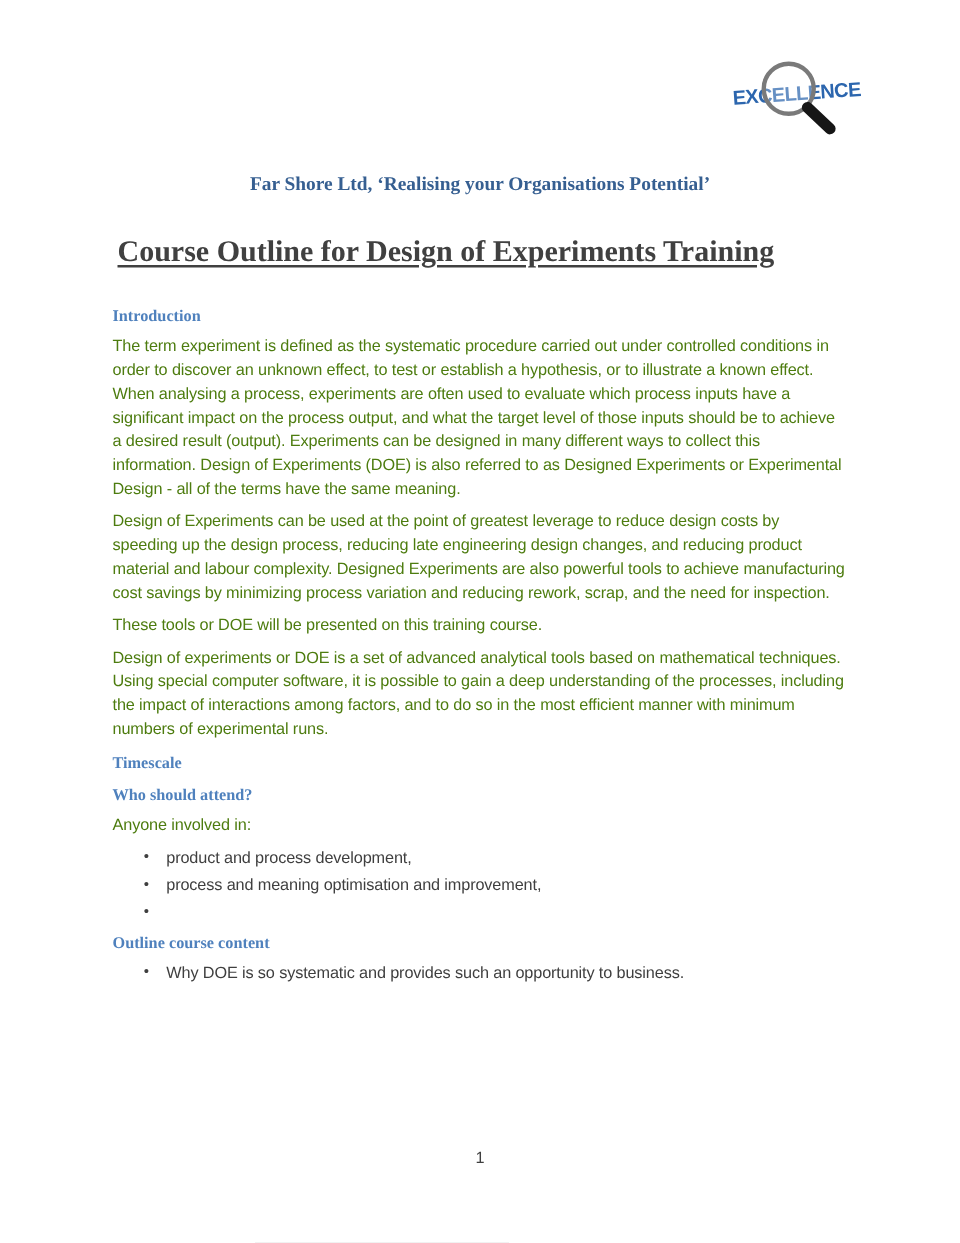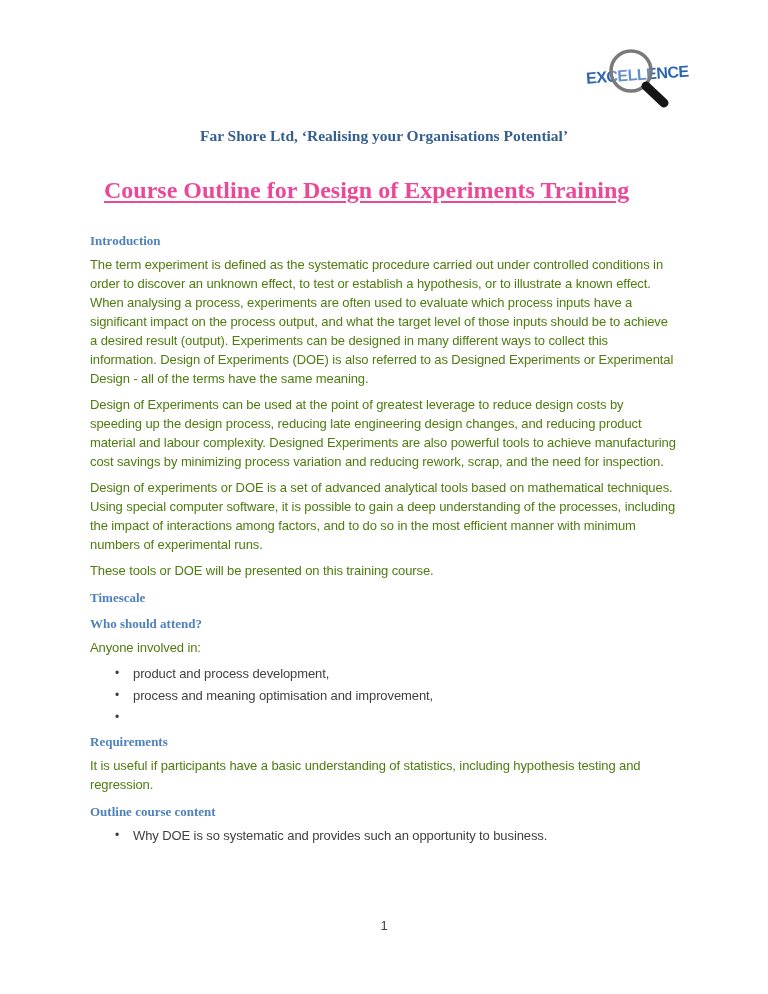--- a/index.html
+++ b/index.html
@@ -4,45 +4,45 @@
 <style>
   html,body { margin:0; padding:0; background:#e8e8e8; }
   .page {
     position:relative;
     width:768px; height:994px;
     margin:0 auto;
     background:#ffffff;
     overflow:hidden;
     font-family:"Liberation Sans", sans-serif;
   }
-  .content { padding:0 90px; }
+  .content { padding:12px 90px; }
 
   
   .logo {
     position:absolute; top:40px; right:72px;
     width:112px; height:72px;
   }
 
   
   .tagline {
     margin:0; padding-top:126px;
     text-align:center;
     font-family:"Liberation Serif", serif;
     font-weight:bold;
     font-size:15.5px; line-height:20px;
     color:#365f91;
   }
 
   
   .doc-title {
-    margin:28px 0 0 14px;
+    margin:28px 0 0 4px;
     font-family:"Liberation Serif", serif;
     font-weight:bold;
     font-size:24px; line-height:32px;
-    color:#ec4899;
+    color:#404040;
     text-decoration:underline;
     text-underline-offset:3px;
     text-decoration-thickness:2px;
   }
 
   
   h2.sec-heading {
     font-family:"Liberation Serif", serif;
     font-weight:bold;
     font-size:13px; line-height:22px;
@@ -99,22 +99,22 @@
   <div class="content">
 
     <p class="tagline">Far Shore Ltd, ‘Realising your Organisations Potential’</p>
 
     <h1 class="doc-title">Course Outline for Design of Experiments Training</h1>
 
     <section>
       <h2 class="sec-heading first">Introduction</h2>
       <p class="body-text">The term experiment is defined as the systematic procedure carried out under controlled conditions in order to discover an unknown effect, to test or establish a hypothesis, or to illustrate a known effect. When analysing a process, experiments are often used to evaluate which process inputs have a significant impact on the process output, and what the target level of those inputs should be to achieve a desired result (output). Experiments can be designed in many different ways to collect this information. Design of Experiments (DOE) is also referred to as Designed Experiments or Experimental Design - all of the terms have the same meaning.</p>
       <p class="body-text">Design of Experiments can be used at the point of greatest leverage to reduce design costs by speeding up the design process, reducing late engineering design changes, and reducing product material and labour complexity. Designed Experiments are also powerful tools to achieve manufacturing cost savings by minimizing process variation and reducing rework, scrap, and the need for inspection.</p>
+      <p class="body-text">These tools or DOE will be presented on this training course.</p>
       <p class="body-text">Design of experiments or DOE is a set of advanced analytical tools based on mathematical techniques. Using special computer software, it is possible to gain a deep understanding of the processes, including the impact of interactions among factors, and to do so in the most efficient manner with minimum numbers of experimental runs.</p>
-      <p class="body-text">These tools or DOE will be presented on this training course.</p>
     </section>
 
     <section>
       <h2 class="sec-heading">Timescale</h2>
     </section>
 
     <section>
       <h2 class="sec-heading">Who should attend?</h2>
       <p class="body-text">Anyone involved in:</p>
       <ul class="bullet-list">
@@ -125,24 +125,20 @@
         <li>
           <span class="bullet-marker">•</span>
           <span>process and meaning optimisation and improvement,</span>
         </li>
         <li>
           <span class="bullet-marker">•</span>
         </li>
       </ul>
     </section>
 
-    <section>
-      <h2 class="sec-heading">Requirements</h2>
-      <p class="body-text">It is useful if participants have a basic understanding of statistics, including hypothesis testing and regression.</p>
-    </section>
 
     <section>
       <h2 class="sec-heading">Outline course content</h2>
       <ul class="bullet-list">
         <li>
           <span class="bullet-marker">•</span>
           <span>Why DOE is so systematic and provides such an opportunity to business.</span>
         </li>
       </ul>
     </section>

